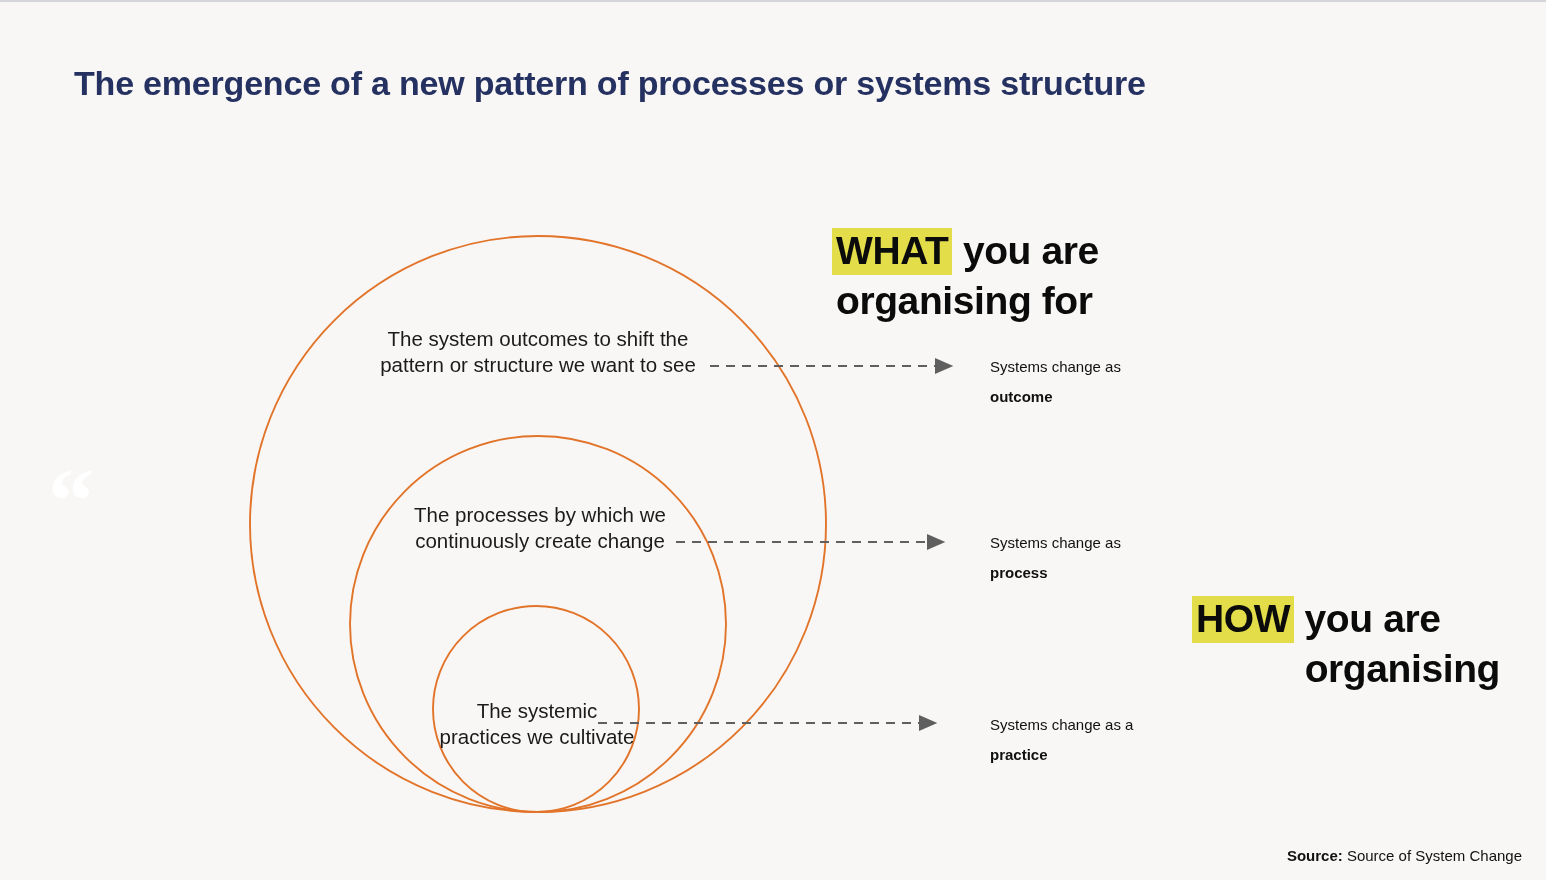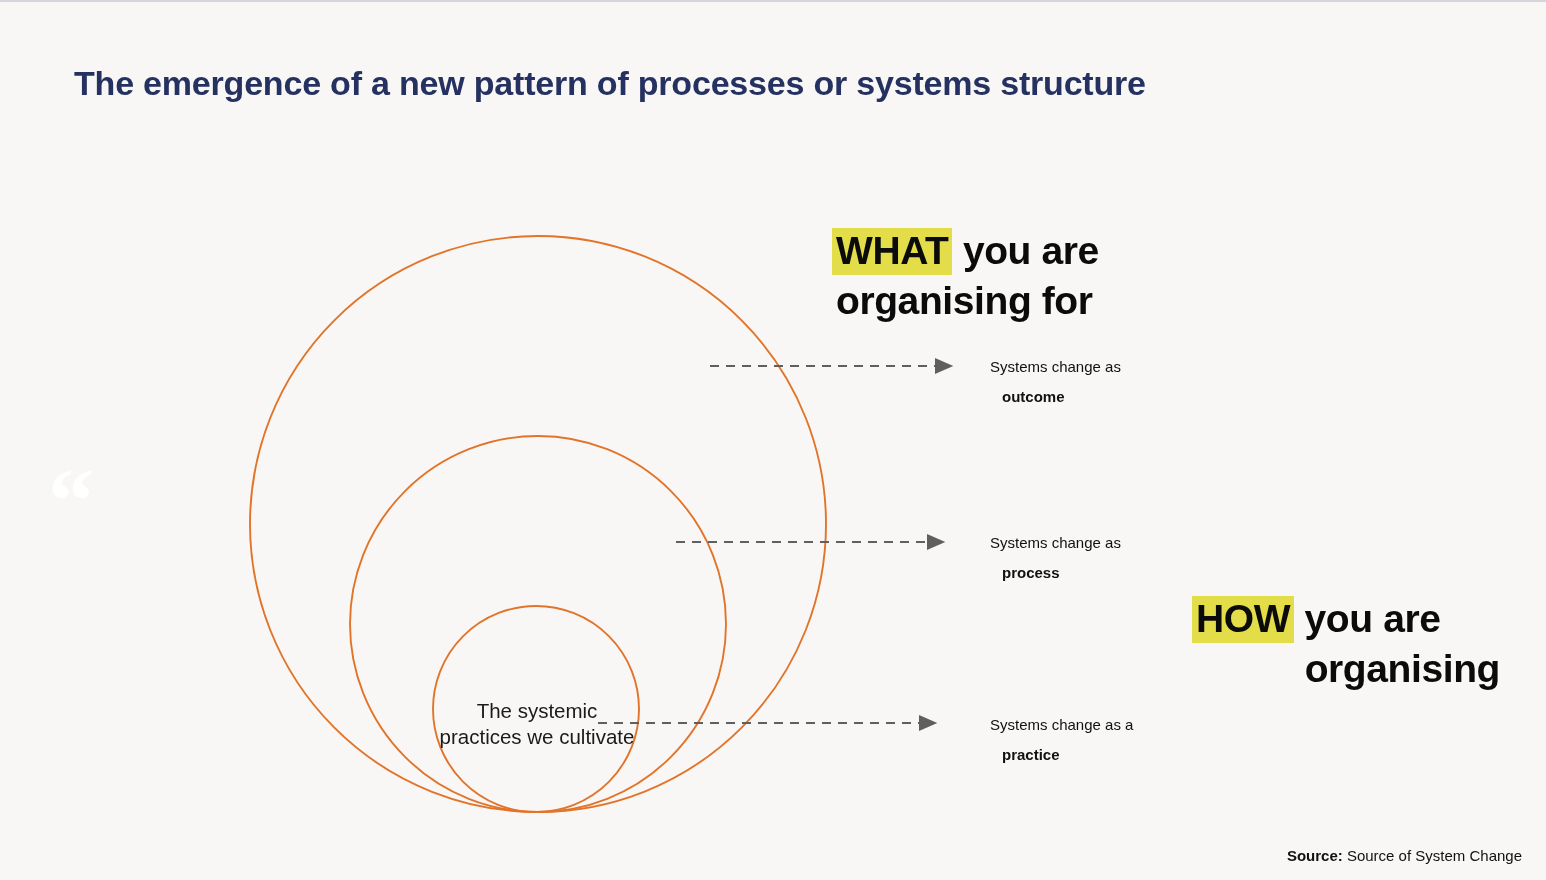--- a/index.html
+++ b/index.html
@@ -80,21 +80,21 @@
   #heading-how .line2 { display:block; text-align:right; padding-right:26px; }
 
   
   .side-label {
     position:absolute;
     font-size:15px;
     line-height:30px;
     color:#111111;
     width:330px;
   }
-  .side-label b { font-weight:700;margin-left:12px; }
+  .side-label b { font-weight:700; }
   #label-outcome  { left:990px; top:350px; }
   #label-process  { left:990px; top:526px; }
   #label-practice { left:990px; top:708px; }
 
   
   .source {
     position:absolute;
     right:24px; bottom:16px;
     font-size:15px;
     color:#111111;
@@ -125,21 +125,23 @@
       </g>
 
       <g stroke="#5f5f5f" stroke-width="2.2" stroke-dasharray="9 7" fill="none">
         <line x1="710" y1="364" x2="950" y2="364" marker-end="url(#arrowhead)"></line>
         <line x1="676" y1="540" x2="942" y2="540" marker-end="url(#arrowhead)"></line>
         <line x1="598" y1="721" x2="934" y2="721" marker-end="url(#arrowhead)"></line>
       </g>
     </svg>
   </div>
 
+  <div class="circle-caption" id="cap-outer">The system outcomes to shift the pattern or structure we want to see</div>
 
+  <div class="circle-caption" id="cap-middle">The processes by which we continuously create change</div>
 
   <div class="circle-caption" id="cap-inner">The systemic practices we cultivate</div>
 
   <div class="big-heading" id="heading-how">
     <span class="hl">HOW</span><span> you are</span>
     <span class="line2">organising</span>
   </div>
 
   <div class="big-heading" id="heading-what">
     <span class="hl">WHAT</span><span> you are</span><br>

